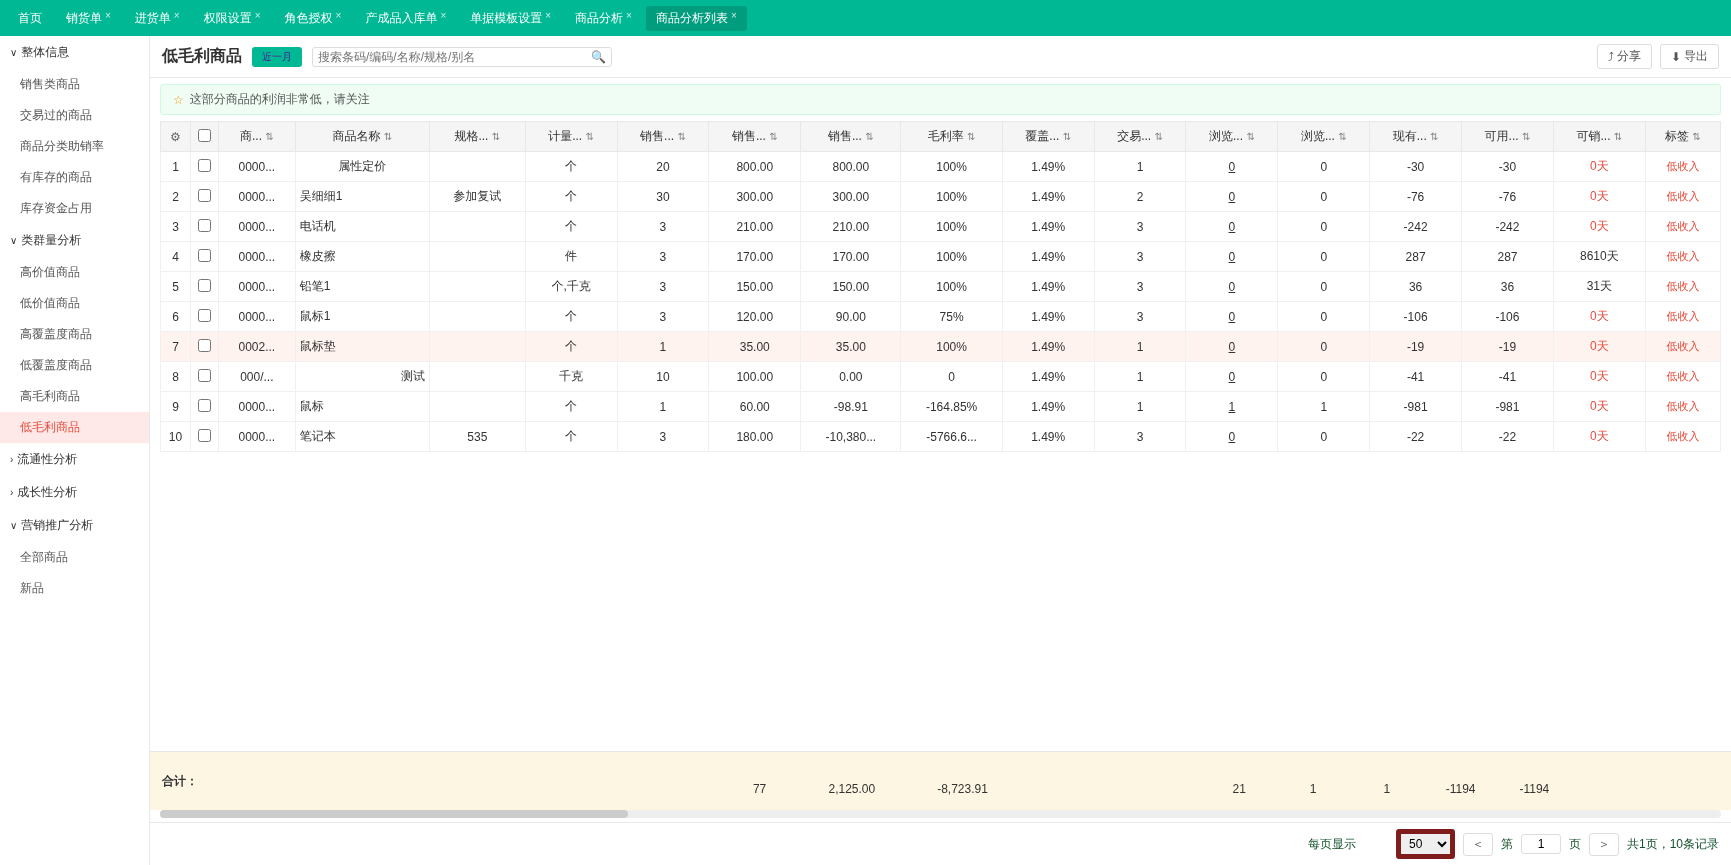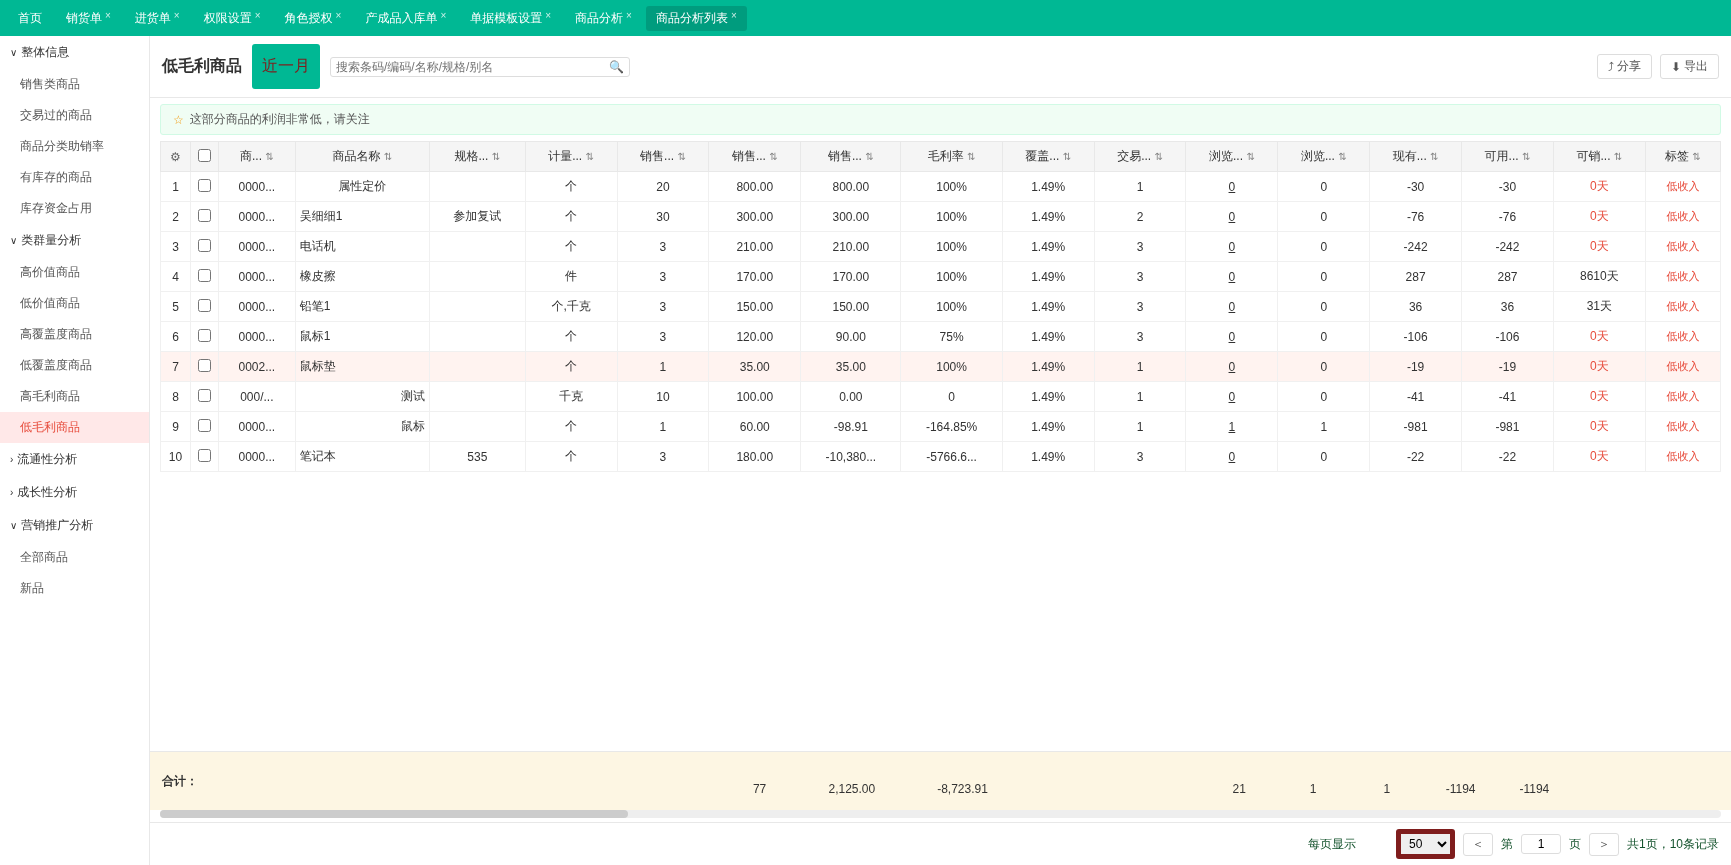--- a/index.html
+++ b/index.html
@@ -76,26 +76,26 @@
       border-bottom: 1px solid #e8e8e8;
       gap: 10px;
     }
     .page-title {
       font-size: 16px;
       font-weight: bold;
       color: #333;
     }
     .period-btn {
       background: #00b894;
-      color: #7f1d1d;
+      color: #4c1d95;
       border: none;
       border-radius: 3px;
-      padding: 12px 10px;
+      padding: 3px 10px;
       cursor: pointer;
-      font-size: 16px;
+      font-size: 10px;
     }
     .search-box {
       display: flex;
       align-items: center;
       border: 1px solid #ddd;
       border-radius: 3px;
       padding: 2px 5px;
       flex: 1;
       max-width: 300px;
     }
@@ -557,21 +557,21 @@
       <td>0</td>
       <td>-41</td>
       <td>-41</td>
       <td class="tag-day-red">0天</td>
       <td class="tag-low">低收入</td>
     </tr>
             <tr>
       <td>9</td>
       <td><input type="checkbox" style=""></td>
       <td>0000...</td>
-      <td style="text-align:right;">鼠标</td>
+      <td style="text-align:left;">鼠标</td>
       <td></td>
       <td>个</td>
       <td>1</td>
       <td>60.00</td>
       <td>-98.91</td>
       <td>-164.85%</td>
       <td>1.49%</td>
       <td>1</td>
       <td class="underline-link">1</td>
       <td>1</td>

